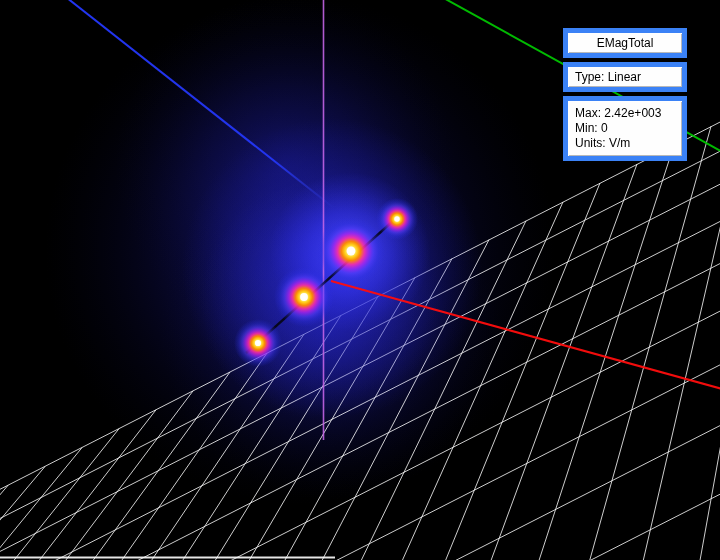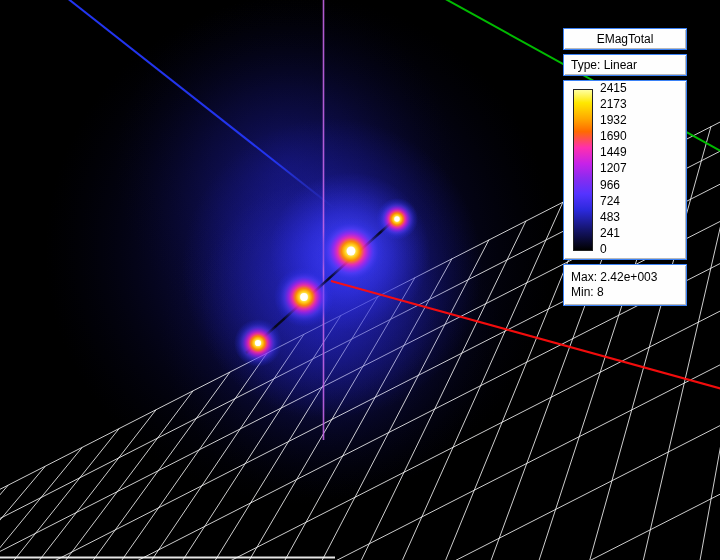--- a/index.html
+++ b/index.html
@@ -1,19 +1,19 @@
 <!DOCTYPE html>
 <html><head>
 <meta charset="utf-8">
 <style>
   html,body{margin:0;padding:0;background:#000;width:720px;height:560px;overflow:hidden;}
   .stage{position:relative;width:720px;height:560px;background:#000;font-family:"Liberation Sans",sans-serif;}
   #scene{position:absolute;left:0;top:0;}
   .legend{position:absolute;left:563px;top:28px;width:124px;color:#000;font-size:12px;}
-  .lg-box{background:#fefefe;border:1px solid #3b82f6;margin-bottom:4px;
+  .lg-box{background:#fefefe;border:5px solid #3b82f6;margin-bottom:4px;
           box-shadow:inset 1px 1px 0 #ffffff, inset -1px -1px 0 #b8b8b8;}
   .lg-title{height:20px;line-height:20px;text-align:center;}
   .lg-type{height:20px;line-height:20px;padding-left:7px;}
   .lg-scale{height:178px;position:relative;}
   .bar{position:absolute;left:9px;top:8px;width:18px;height:160px;border:1px solid #222;}
   .ticks{position:absolute;left:36px;top:2px;height:172px;display:flex;flex-direction:column;justify-content:space-between;}
   .ticks span{line-height:11px;font-size:12px;white-space:nowrap;}
   .lg-stats{padding:5px 7px;}
   .lg-stats div{line-height:15px;white-space:nowrap;}
 </style>
@@ -124,34 +124,19 @@
         <circle cx="351" cy="251" r="34" fill="url(#gSpot)"></circle>
         <circle cx="351" cy="251" r="4.42" fill="#ffffff" opacity="0.95"></circle>
         <circle cx="397" cy="219" r="21" fill="url(#gSpot)"></circle>
         <circle cx="397" cy="219" r="2.73" fill="#ffffff" opacity="0.95"></circle>
       </g>
     </svg>
 
   <div class="legend">
     <div class="lg-box lg-title">EMagTotal</div>
     <div class="lg-box lg-type">Type: Linear</div>
-    <div class="lg-box lg-scale">
-      <div class="bar" style="background: linear-gradient(rgb(255, 255, 160) 0%, rgb(255, 232, 0) 8%, rgb(255, 168, 0) 18%, rgb(255, 106, 0) 26%, rgb(255, 47, 174) 36%, rgb(199, 34, 232) 46%, rgb(138, 43, 239) 55%, rgb(85, 51, 255) 65%, rgb(43, 41, 220) 75%, rgb(21, 21, 110) 87%, rgb(0, 0, 0) 100%);"></div>
-      <div class="ticks">
-        <span>2415</span>
-        <span>2173</span>
-        <span>1932</span>
-        <span>1690</span>
-        <span>1449</span>
-        <span>1207</span>
-        <span>966</span>
-        <span>724</span>
-        <span>483</span>
-        <span>241</span>
-        <span>0</span>
-      </div>
-    </div>
     <div class="lg-box lg-stats">
       <div>Max: 2.42e+003</div>
-      <div>Min: 8</div>
+      <div>Min: 0</div>
+      <div>Units: V/m</div>
     </div>
   </div>
 </div>
 
 </body></html>

